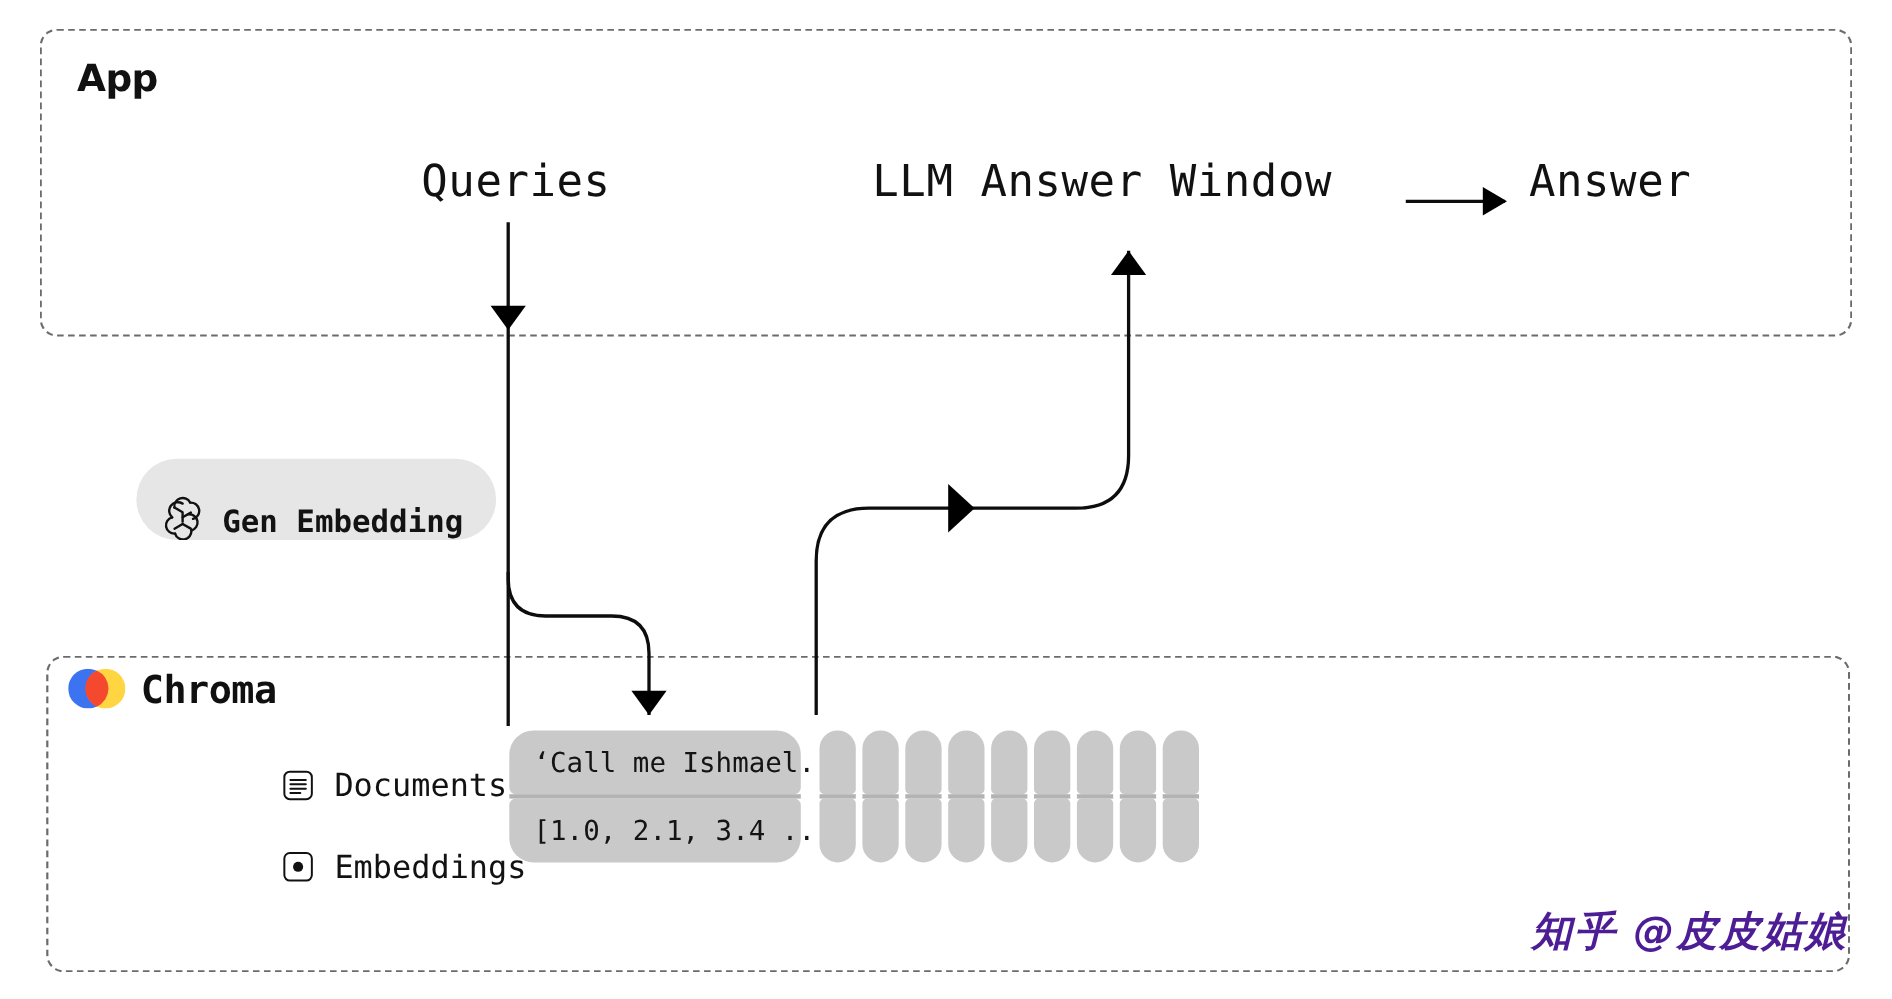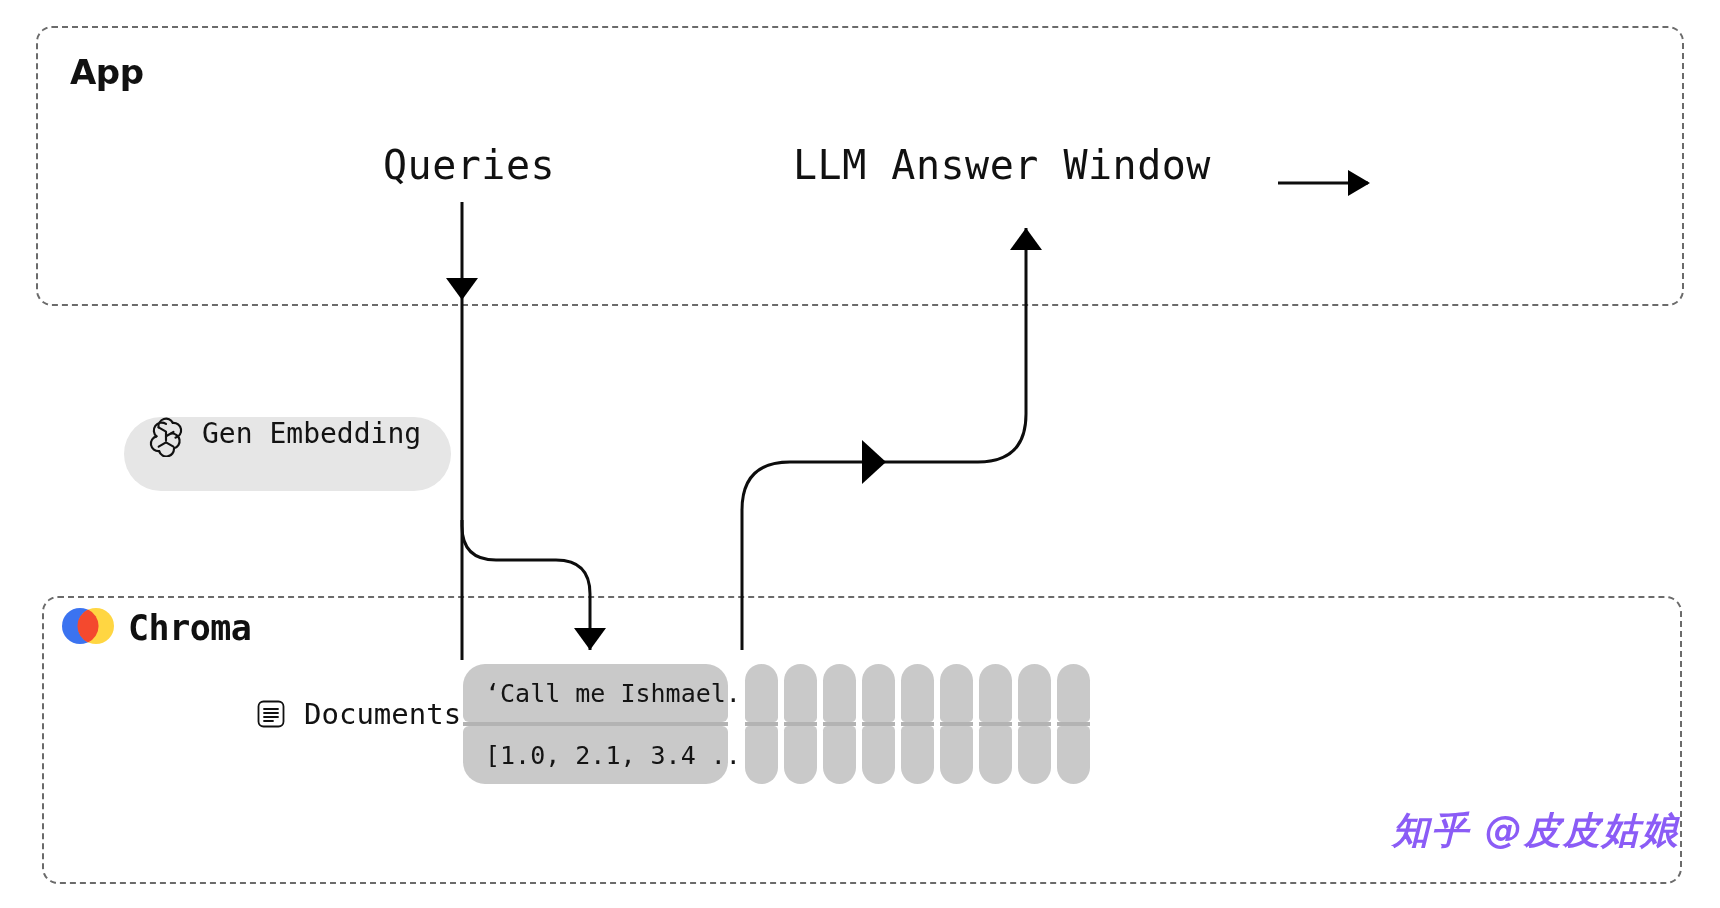--- a/index.html
+++ b/index.html
@@ -76,23 +76,24 @@
   
   #gen-embedding {
     position: absolute;
     left: 124px;
     top: 417px;
     height: 74px;
     padding: 0 30px 0 22px;
     background: #e6e6e6;
     border-radius: 37px;
     display: flex;
-    align-items: flex-start;
+    align-items: flex-end;
     gap: 16px;
     box-sizing: border-box;
+    font-weight: bold;
   }
   #openai-mark { width: 40px; height: 40px; display: block; }
   #gen-embedding-label {
     font-family: "DejaVu Sans Mono", monospace;
     font-size: 28px;
     color: #131313;
     white-space: nowrap;
   }
 
   
@@ -138,26 +139,26 @@
   .card-seam {
     position: absolute;
     background: #b3b3b3;
     height: 4px;
   }
 
   
   #watermark {
     position: absolute;
     right: 40px;
-    bottom: 52px;
+    bottom: 36px;
     font-family: "DejaVu Sans", sans-serif;
     font-size: 37px;
     font-style: italic;
     font-weight: bold;
-    color: #8b5cf6;
+    color: #4c1d95;
     white-space: nowrap;
     letter-spacing: 2px;
     user-select: none;
   }
 
   
   #connectors {
     position: absolute;
     left: 0; top: 0;
     width: 1720px; height: 908px;
@@ -179,20 +180,21 @@
     <svg id="chroma-logo" viewBox="0 0 52 36">
       <circle cx="18" cy="18" r="18" fill="#3b73f0"></circle>
       <circle cx="34" cy="18" r="18" fill="#ffd642"></circle>
       <path d="M26 1.6 A18 18 0 0 0 26 34.4 A18 18 0 0 0 26 1.6 Z" fill="#f4492e"></path>
     </svg>
     <div id="chroma-name">Chroma</div>
   </div>
 
   <div class="mono-label" id="queries-label">Queries</div>
   <div class="mono-label" id="llmctx-label">LLM Answer Window</div>
+  <div class="mono-label" id="answer-label">Answer</div>
 
   <div id="gen-embedding">
     <svg id="openai-mark" viewBox="0 0 48 48">
       <g fill="none" stroke="#111111" stroke-width="2.6" stroke-linejoin="round" stroke-linecap="round">
         <path d="M24 8.2 C19.6 5.6 14.1 6.6 11.2 10.6 C8.3 14.6 9.0 20.1 12.6 23.2"></path>
         <path d="M12.6 23.2 C8.1 24.4 5.2 28.8 6.0 33.4 C6.9 38.1 11.1 41.3 15.8 40.9"></path>
         <path d="M15.8 40.9 C17.1 45.3 21.5 48.1 26.1 47.2 C30.7 46.3 33.9 42.2 33.6 37.5"></path>
         <path d="M33.6 37.5 C38.1 36.3 41.0 31.9 40.2 27.3 C39.3 22.6 35.1 19.4 30.4 19.8"></path>
         <path d="M35.4 24.8 C39.9 23.6 42.8 19.2 42.0 14.6 C41.1 9.9 36.9 6.7 32.2 7.1"></path>
         <path d="M32.2 7.1 C30.3 3.1 25.7 1.1 21.4 2.5 C17.1 3.9 14.5 8.1 15.1 12.5"></path>
@@ -209,20 +211,27 @@
     <svg class="row-icon" viewBox="0 0 30 30">
       <rect x="2.5" y="2.5" width="25" height="25" rx="5" fill="#ffffff" stroke="#111111" stroke-width="1.8"></rect>
       <line x1="8" y1="10" x2="22" y2="10" stroke="#111111" stroke-width="1.8" stroke-linecap="round"></line>
       <line x1="8" y1="14" x2="22" y2="14" stroke="#111111" stroke-width="1.8" stroke-linecap="round"></line>
       <line x1="8" y1="18" x2="22" y2="18" stroke="#111111" stroke-width="1.8" stroke-linecap="round"></line>
       <line x1="8" y1="22" x2="17" y2="22" stroke="#111111" stroke-width="1.8" stroke-linecap="round"></line>
     </svg>
     <div class="row-label">Documents</div>
   </div>
 
+  <div class="data-row" id="row-embeddings">
+    <svg class="row-icon" viewBox="0 0 30 30">
+      <rect x="2.5" y="2.5" width="25" height="25" rx="5" fill="#ffffff" stroke="#111111" stroke-width="1.8"></rect>
+      <circle cx="15" cy="15" r="4.6" fill="#111111"></circle>
+    </svg>
+    <div class="row-label">Embeddings</div>
+  </div>
 
   <div class="record-card doc-card" style="left:463px; top:664px; width:265px; height:58px;">
     <span class="record-text">‘Call me Ishmael...</span>
   </div>
   <div class="card-seam" style="left:463px; top:722px; width:265px;"></div>
   <div class="record-card emb-card" style="left:463px; top:726px; width:265px; height:58px;">
     <span class="record-text">[1.0, 2.1, 3.4 ...]</span>
   </div>
 
   <div id="record-stack">

